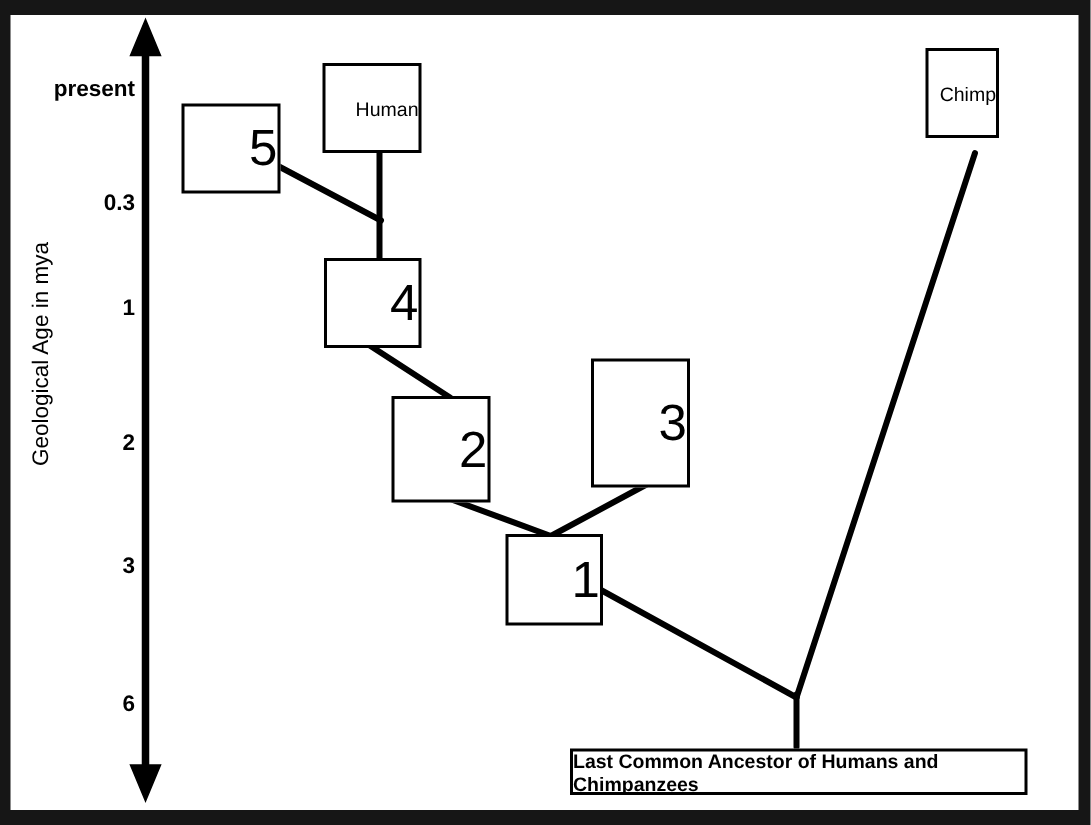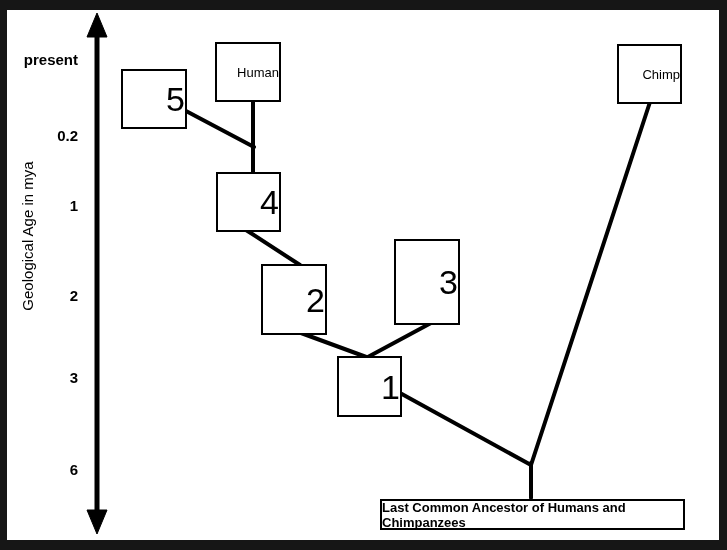--- a/index.html
+++ b/index.html
@@ -50,35 +50,36 @@
   .node.small-label {
     font-size: 13px;
     font-weight: 400;
   }
   .node-stage5 { left: 121px; top: 69px;  width: 66px;  height: 60px; }
   .node-human  { left: 215px; top: 42px;  width: 66px;  height: 60px; }
   .node-stage4 { left: 216px; top: 172px; width: 65px;  height: 60px; }
   .node-stage2 { left: 261px; top: 264px; width: 66px;  height: 71px; }
   .node-stage3 { left: 394px; top: 239px; width: 66px;  height: 86px; }
   .node-stage1 { left: 337px; top: 356px; width: 65px;  height: 61px; }
-  .node-chimp  { left: 617px; top: 44px;  width: 65px;  height: 60px; }
+  .node-chimp  { left: 617px; top: 32px;  width: 49px;  height: 60px; }
   .node-lca {
     left: 380px; top: 499px; width: 305px; height: 31px;
     font-size: 13px; font-weight: 700;
   }
   .tick {
     position: absolute;
     left: 0;
     width: 78px;
     text-align: right;
     font-size: 15px;
     font-weight: 700;
     color: #000000;
     z-index: 2;
     line-height: 16px;
+    padding-left: 12px;
   }
   .tick-present { top: 52px; }
   .tick-0-2    { top: 128px; }
   .tick-1      { top: 198px; }
   .tick-2      { top: 288px; }
   .tick-3      { top: 370px; }
   .tick-6      { top: 462px; }
   .axis-title {
     position: absolute;
     left: -50px;
@@ -115,21 +116,21 @@
     <line x1="301" y1="333" x2="369" y2="358"></line>
     <line x1="431" y1="323" x2="366" y2="358"></line>
     <line x1="400" y1="393" x2="531" y2="465"></line>
     <line x1="650" y1="102" x2="531" y2="465"></line>
     <line x1="531" y1="463" x2="531" y2="498"></line>
   </g>
 </svg>
 
 <div class="axis-title">Geological Age in mya</div>
 <div class="tick tick-present">present</div>
-<div class="tick tick-0-2">0.2</div>
+<div class="tick tick-0-2">0.3</div>
 <div class="tick tick-1">1</div>
 <div class="tick tick-2">2</div>
 <div class="tick tick-3">3</div>
 <div class="tick tick-6">6</div>
 
 <div class="node big-digit node-stage5">
   <span>5</span>
 </div>
 <div class="node small-label node-human">
   <span>Human</span>

